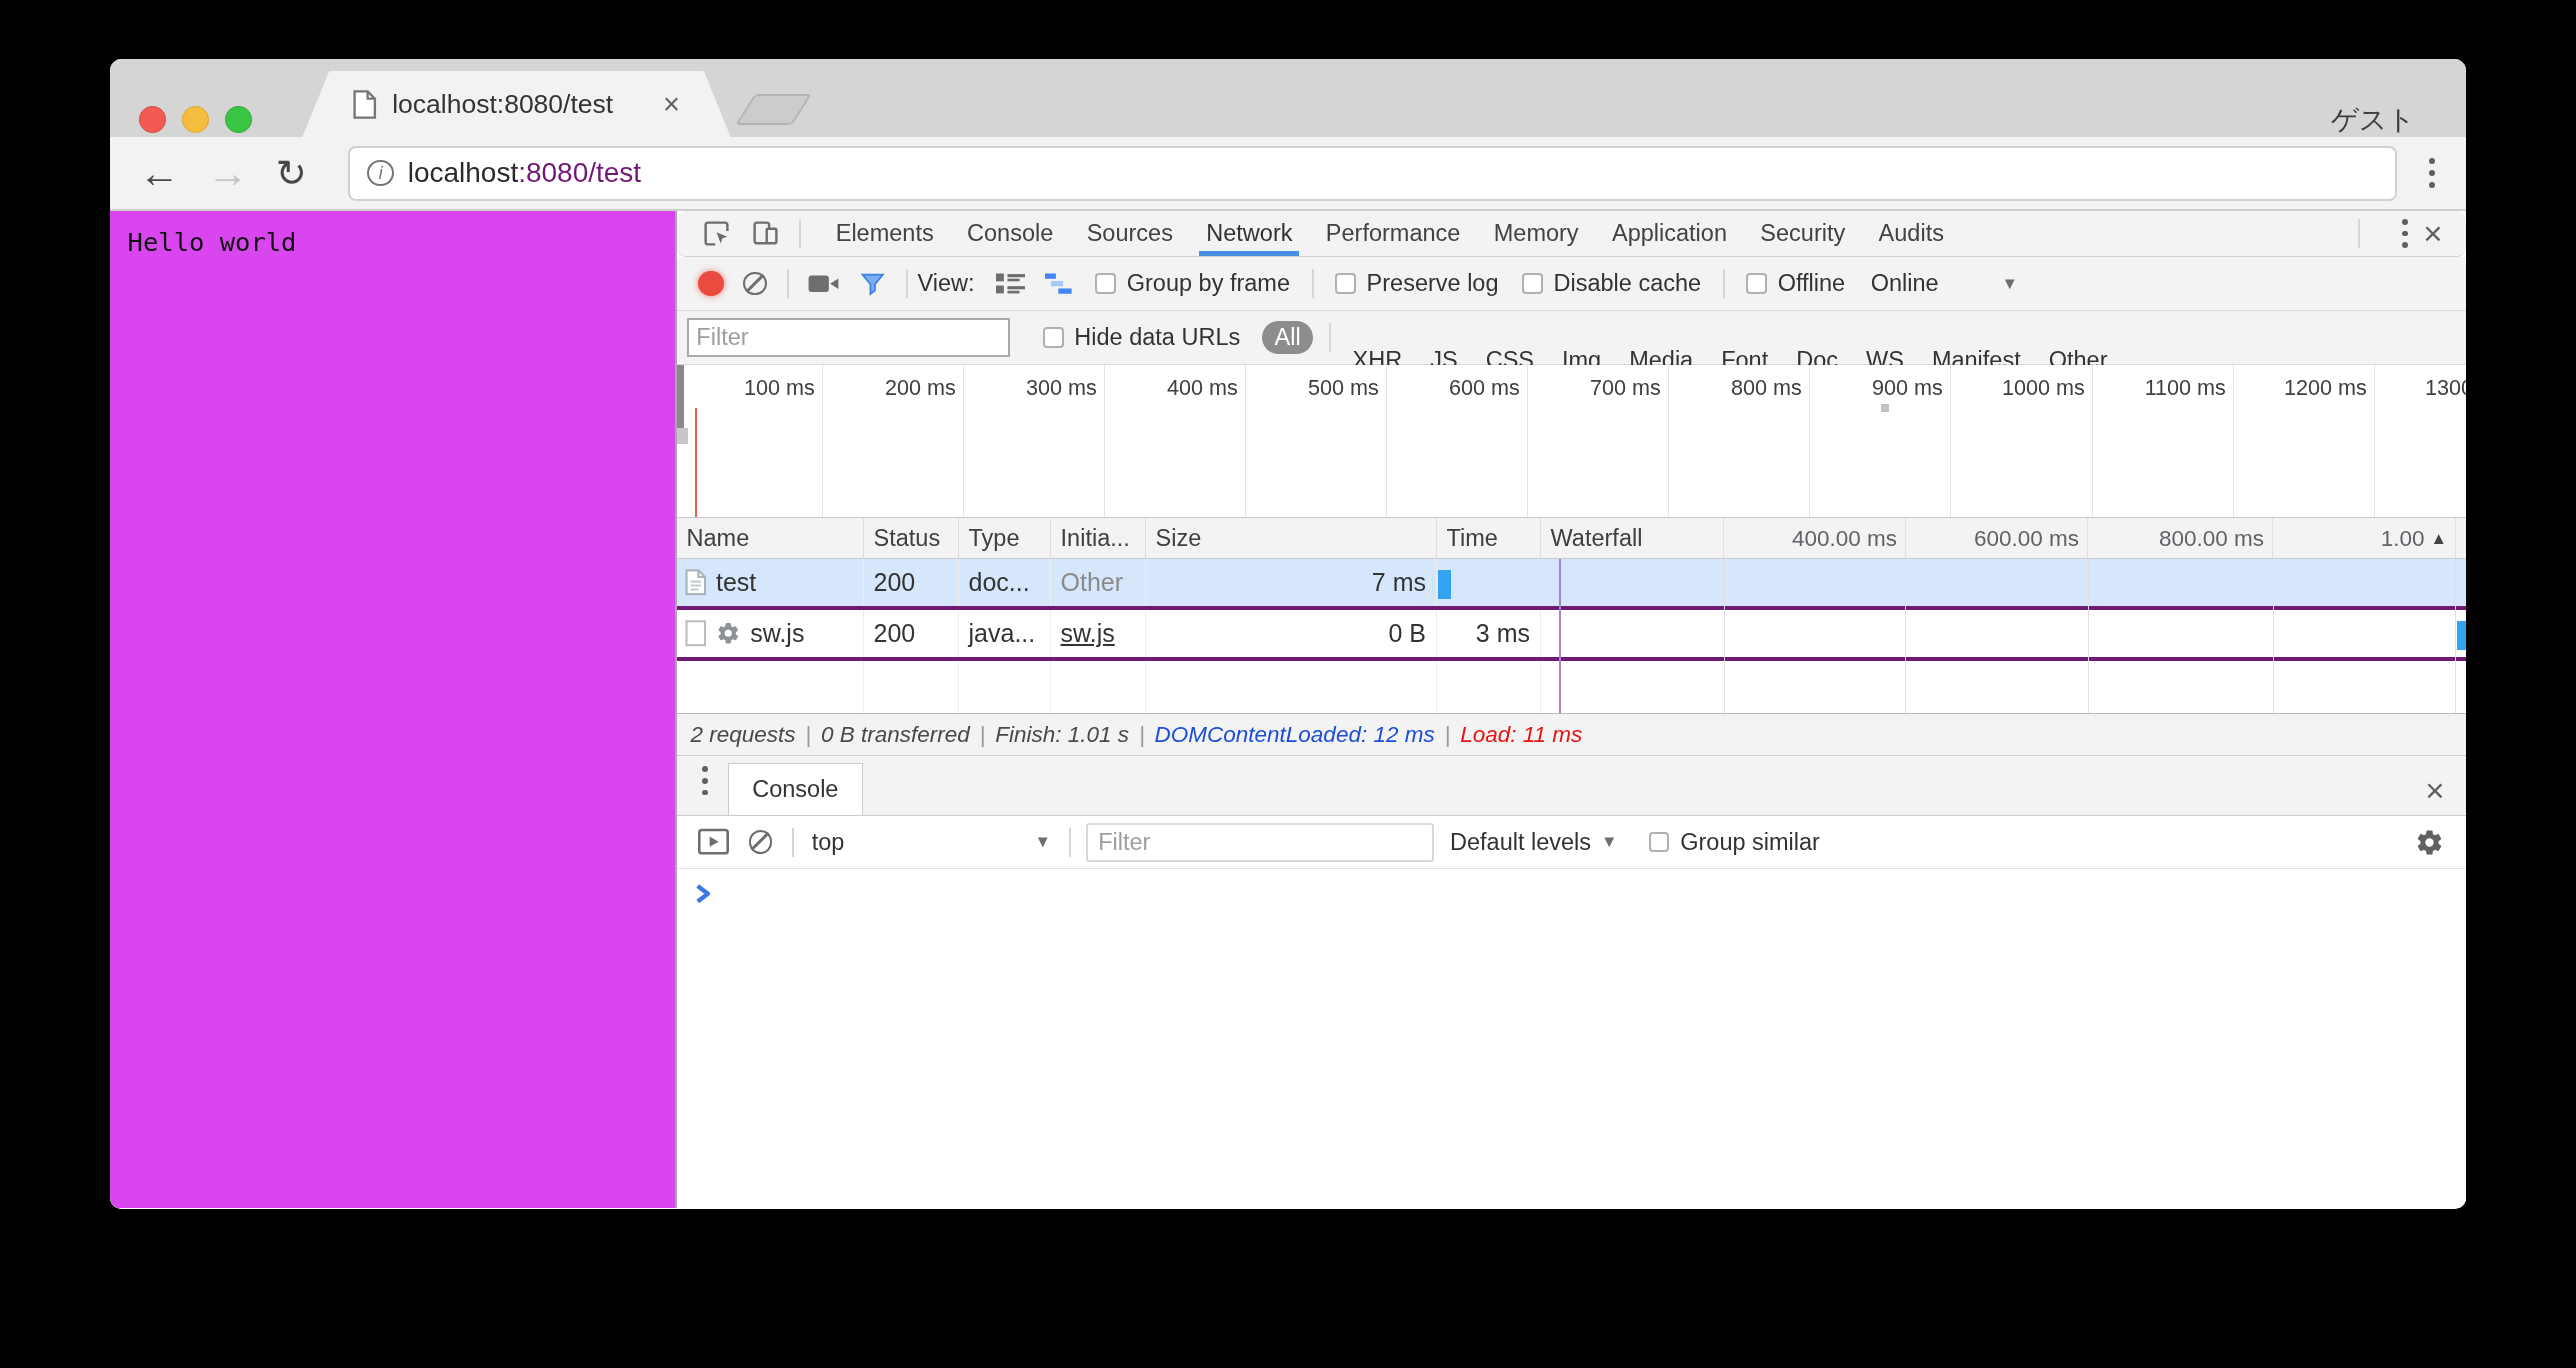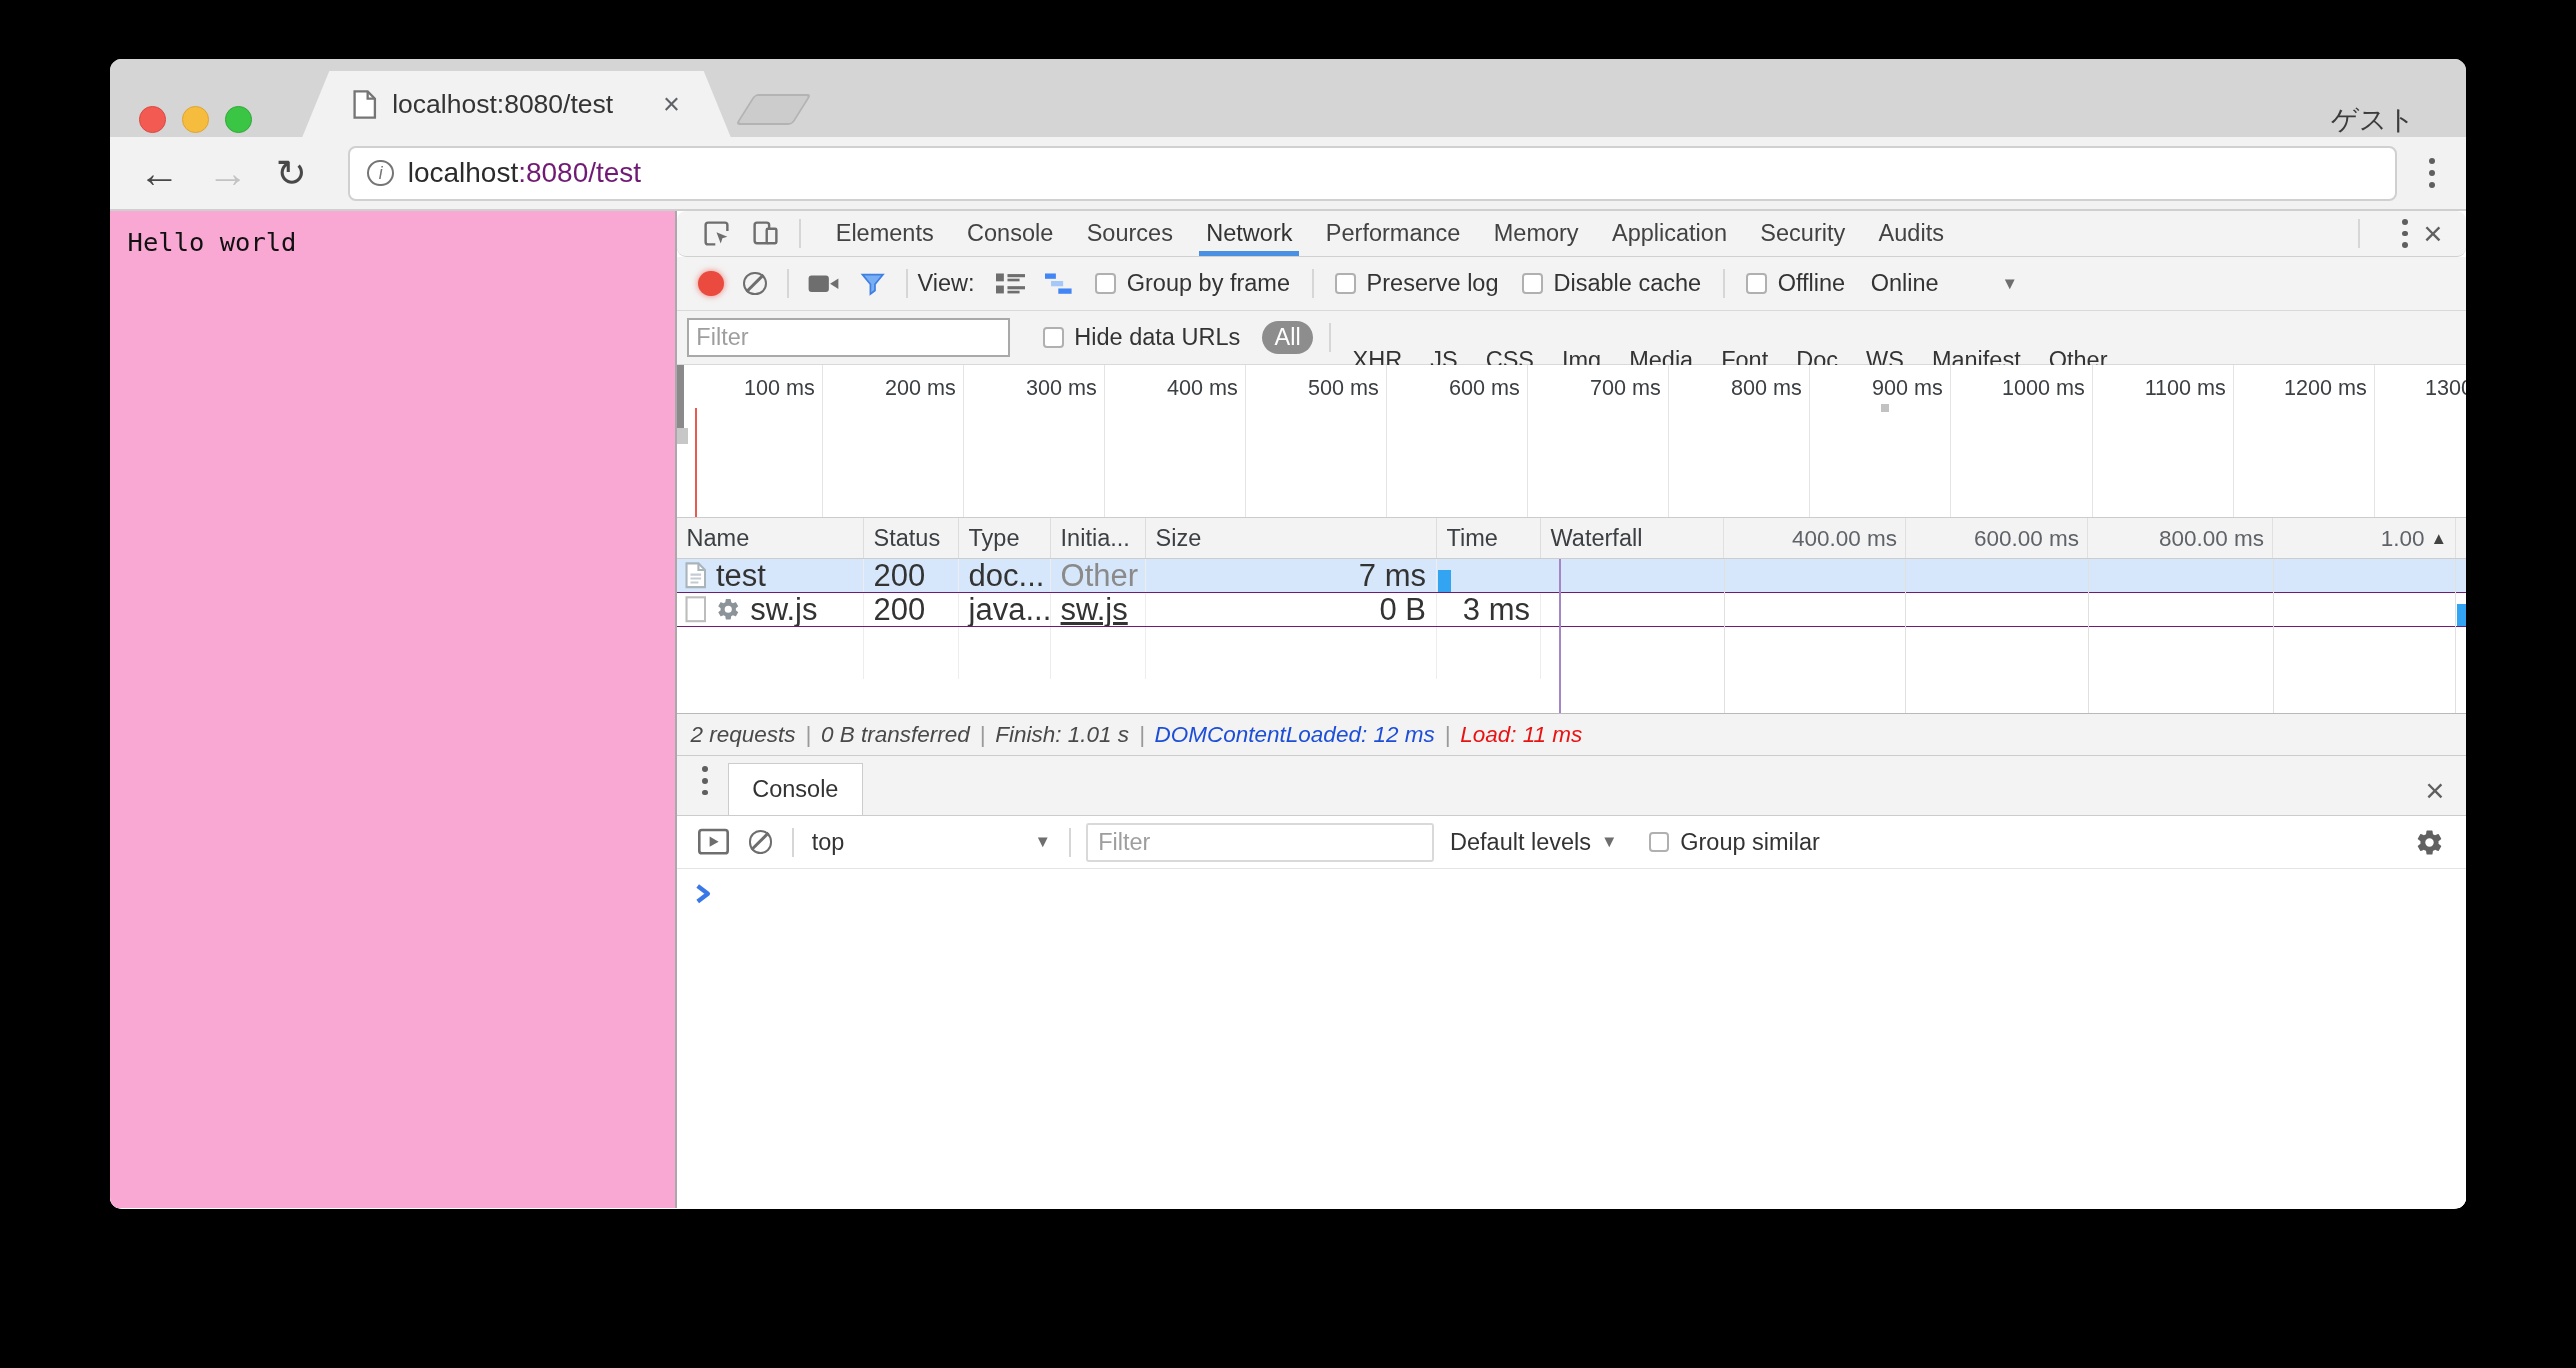--- a/index.html
+++ b/index.html
@@ -42,21 +42,21 @@
               color:#757575; font-size:17.6px; display:flex; align-items:center;
               justify-content:center; font-style:italic; flex:0 0 auto; }
   .url { margin-left:13.7px; font-size:28px; }
   .url .host { color:#2b2b2b; }
   .url .path { color:#701a75; }
   .dots3 { display:flex; flex-direction:column; gap:5.9px; margin-left:25.5px; padding:5.9px; }
   .dots3 i { width:5.9px; height:5.9px; border-radius:50%; background:#5f5f5f; }
 
   
   .content { position:relative; height:997px; display:flex; background:#fff; }
-  .page { width:565px; height:100%; background:#f9a8d4; padding:15.7px 0 0 17.6px; }
+  .page { width:565px; height:100%; background:#d946ef; padding:15.7px 0 0 17.6px; }
   .page .hello { font-family:"DejaVu Sans Mono", monospace; font-size:25.5px; color:#111; }
   .vdivider { width:2px; background:#a9a9a9; height:100%; }
   .devtools { width:1790px; height:100%; display:flex; flex-direction:column; background:#fff; }
 
   
   .dt-tabbar { height:46px; background:#f3f3f3; border-bottom:1px solid #d0d0d0;
                display:flex; align-items:center; padding:0 13.7px 0 15.7px;border-radius:9px; }
   .icon-btn { display:flex; align-items:center; justify-content:center; padding:0 9.8px; }
   .vsep { width:2px; height:29px; background:#d6d6d6; margin:0 9.8px; }
   .dt-tabs { display:flex; height:100%; margin-left:7.8px; }
@@ -113,21 +113,21 @@
   .hcell { display:flex; align-items:center; padding:0 9.8px; border-right:1px solid #ddd;
            overflow:hidden; white-space:nowrap; }
   .hcell.wf { position:relative; border-right:none; overflow:hidden; }
   .wf-grid { position:absolute; top:0; bottom:0; width:1px; background:#e0e0e0; }
   .wf-label { position:absolute; top:0; height:41px; display:flex; align-items:center;
               transform:translateX(calc(-100% - 7.8px)); font-size:22.5px; color:#5f6368;
               white-space:nowrap; }
   .sort-arrow { font-size:16.7px; color:#424242; margin-left:5.9px; }
 
   .net-body { position:relative; height:154px; background:#fff; overflow:hidden; }
-  .net-row { height:34px; font-size:31px; color:#333; border-bottom:1px solid #701a75; }
+  .net-row { height:51px; font-size:25px; color:#333; border-bottom:4px solid #701a75; }
   .net-row.selected { background:#d7e7fb; }
   .cell { display:flex; align-items:center; padding:0 9.8px; border-right:1px solid #ededed;
           overflow:hidden; white-space:nowrap; }
   .cell.right { justify-content:flex-end; }
   .cell.dim { color:#8a8a8a; }
   .cell.link { text-decoration:underline; }
   .name-cell { padding-left:7.8px; }
   .file-icon { margin-right:9.8px; display:flex; }
   .gear-badge { margin-right:9.8px; display:flex; }
   .wf-cell { position:relative; border-right:none; padding:0; }

